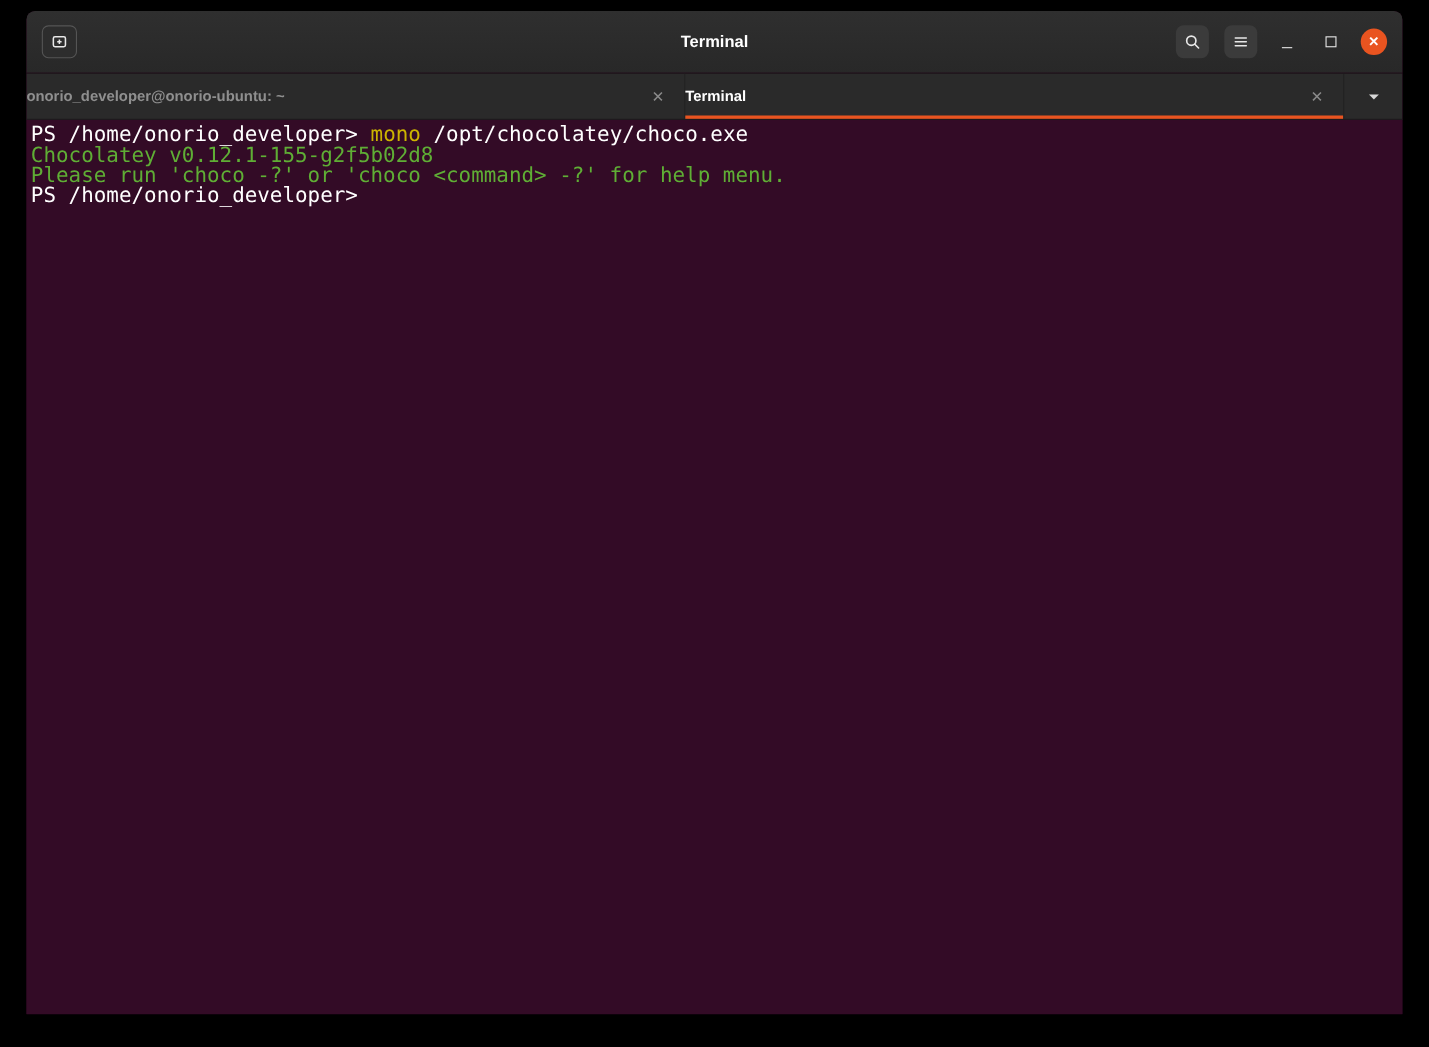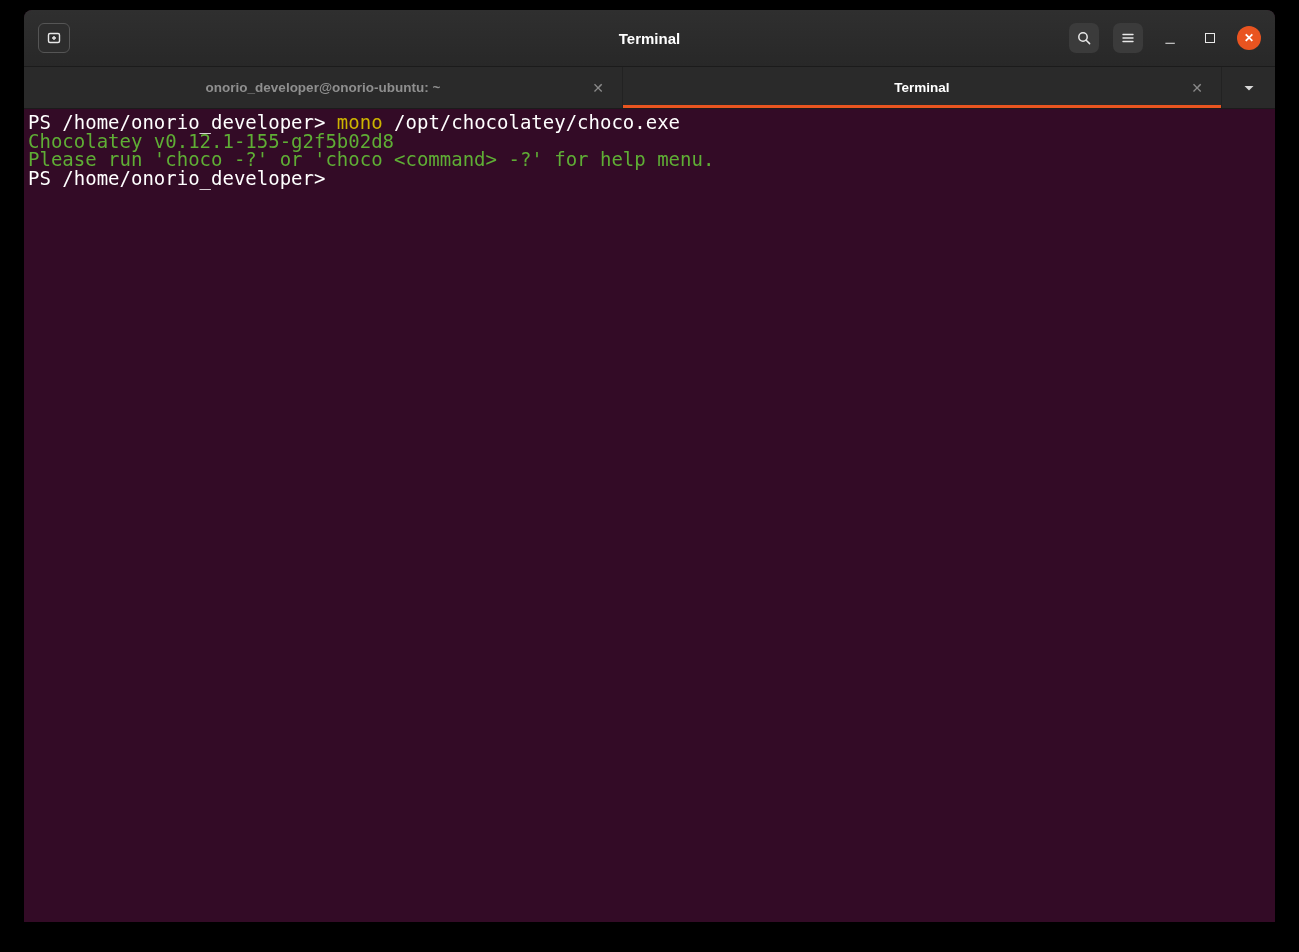--- a/index.html
+++ b/index.html
@@ -69,21 +69,21 @@
   
   .tabbar {
     height: 42px; flex: 0 0 42px;
     background: #2a2a2a;
     display: flex;
     border-bottom: 1px solid #1b1b1b;
   }
   .tab {
     flex: 1 1 0;
     position: relative;
-    display: flex; align-items: center; justify-content: center;
+    display: flex; align-items: center; justify-content: flex-start;
     cursor: pointer;
   }
   .tab + .tab { border-left: 1px solid #222; }
   .tab-label { font-size: 13.5px; font-weight: bold; color: #8f8f8f; }
   .tab.active .tab-label { color: #ffffff; }
   .tab-close {
     position: absolute; right: 18px; top: 50%;
     transform: translateY(-50%);
     color: #8a8a8a; font-size: 14px; line-height: 14px;
     cursor: pointer;

